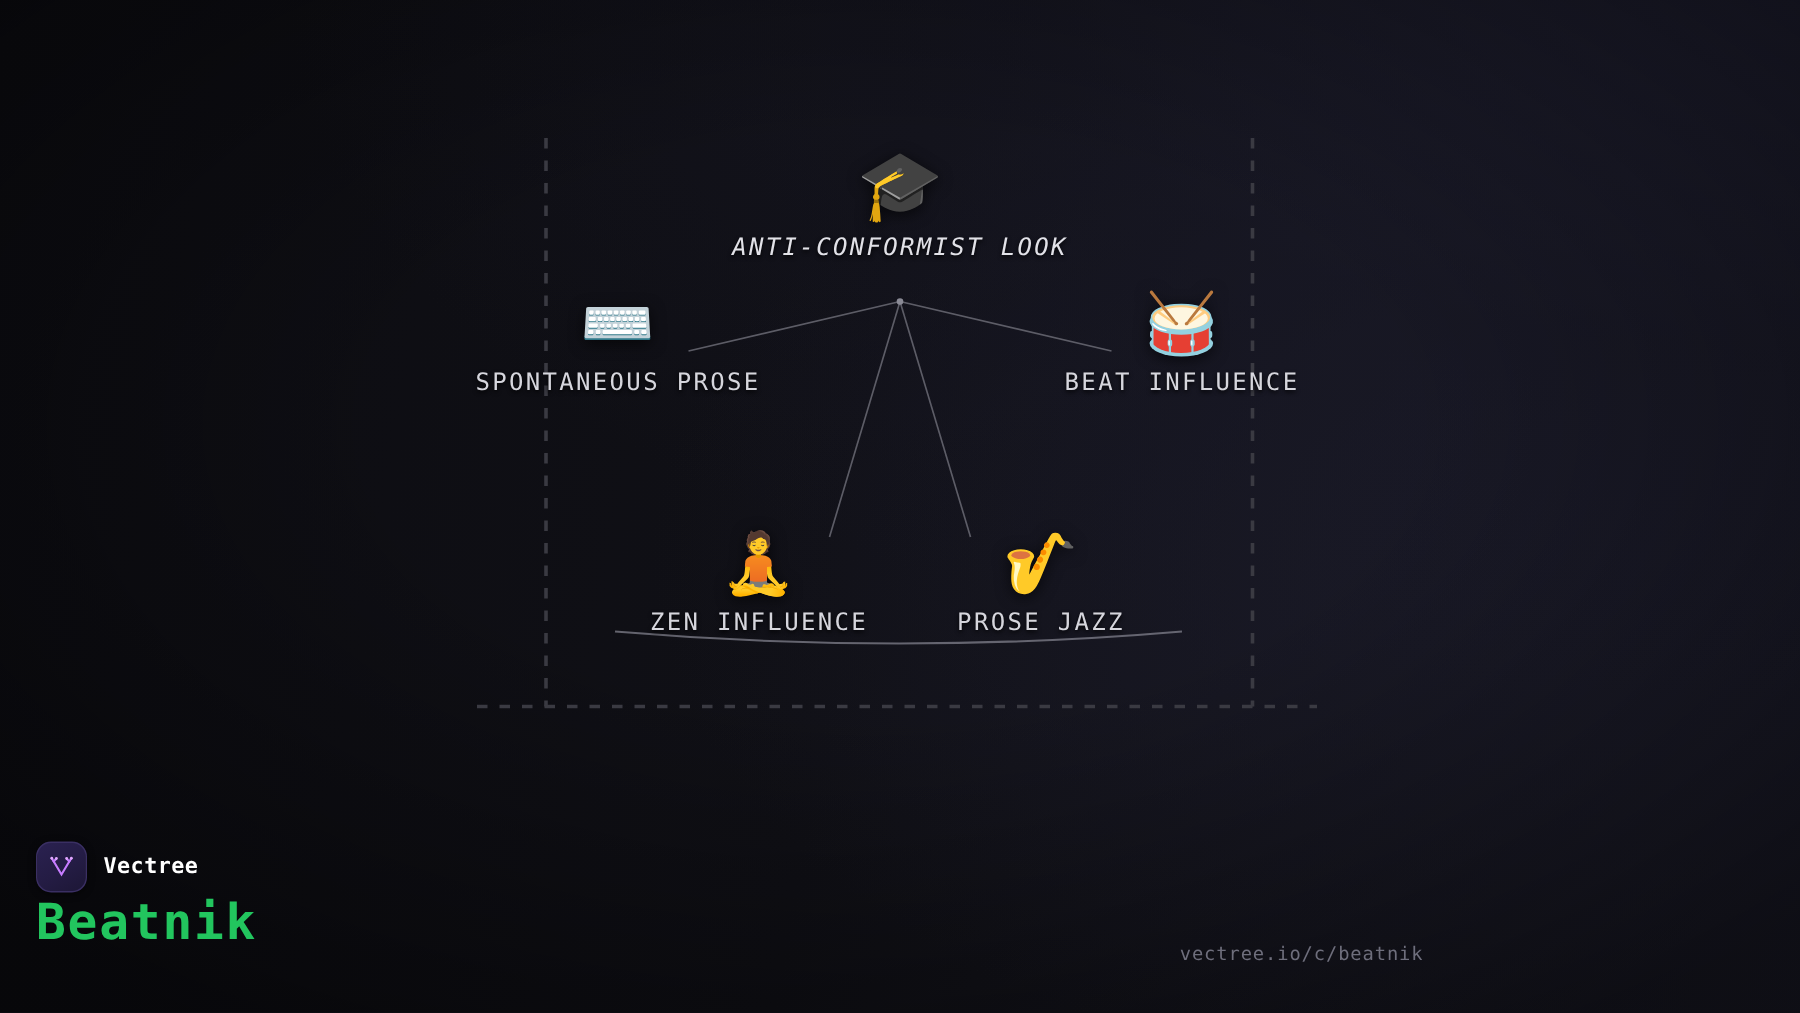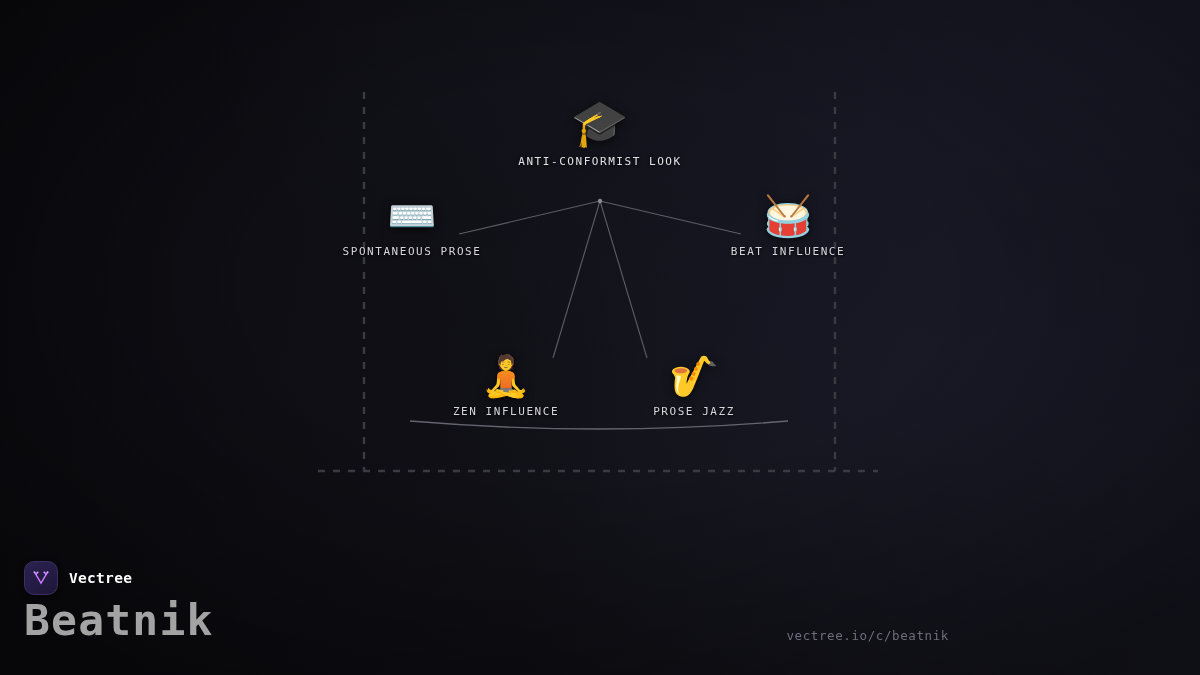--- a/index.html
+++ b/index.html
@@ -62,28 +62,28 @@
     font-family: "DejaVu Sans", sans-serif;
     line-height: 1;
     display: block;
     text-align: center;
     filter: drop-shadow(0 2px 5px rgba(0,0,0,0.65));
   }
   .node .label {
     display: block;
     margin-top: 9px;
     font-family: "DejaVu Sans Mono", "Liberation Mono", monospace;
-    font-size: 11px;
+    font-size: 16px;
     letter-spacing: 1.55px;
     color: #d6d6dd;
     white-space: nowrap;
     text-shadow: 0 1px 3px rgba(0,0,0,0.9);
   }
   .node.root .emoji { font-size: 46px; }
-  .node.root .label { font-size: 11px; color: #e2e2e8; }
+  .node.root .label { font-size: 16px; color: #e2e2e8; font-style: italic; }
   .node.leaf .emoji { font-size: 40px; }
 
   
   .footer {
     position: absolute;
     left: 0;
     bottom: 0;
     width: 977px;
     height: 130px;
     z-index: 5;
@@ -112,23 +112,23 @@
     font-size: 14.5px;
     font-weight: bold;
     color: #ffffff;
     letter-spacing: 0.3px;
   }
   .page-title {
     position: absolute;
     left: 24px;
     top: 50px;
     font-family: "DejaVu Sans Mono", "Liberation Mono", monospace;
-    font-size: 43px;
+    font-size: 33px;
     font-weight: bold;
-    color: #a3a3a3;
+    color: #22c55e;
     letter-spacing: 1.2px;
   }
   .permalink {
     position: absolute;
     right: 28px;
     bottom: 32px;
     font-family: "DejaVu Sans Mono", "Liberation Mono", monospace;
     font-size: 12.5px;
     color: #6e6e7c;
     letter-spacing: 0.6px;

